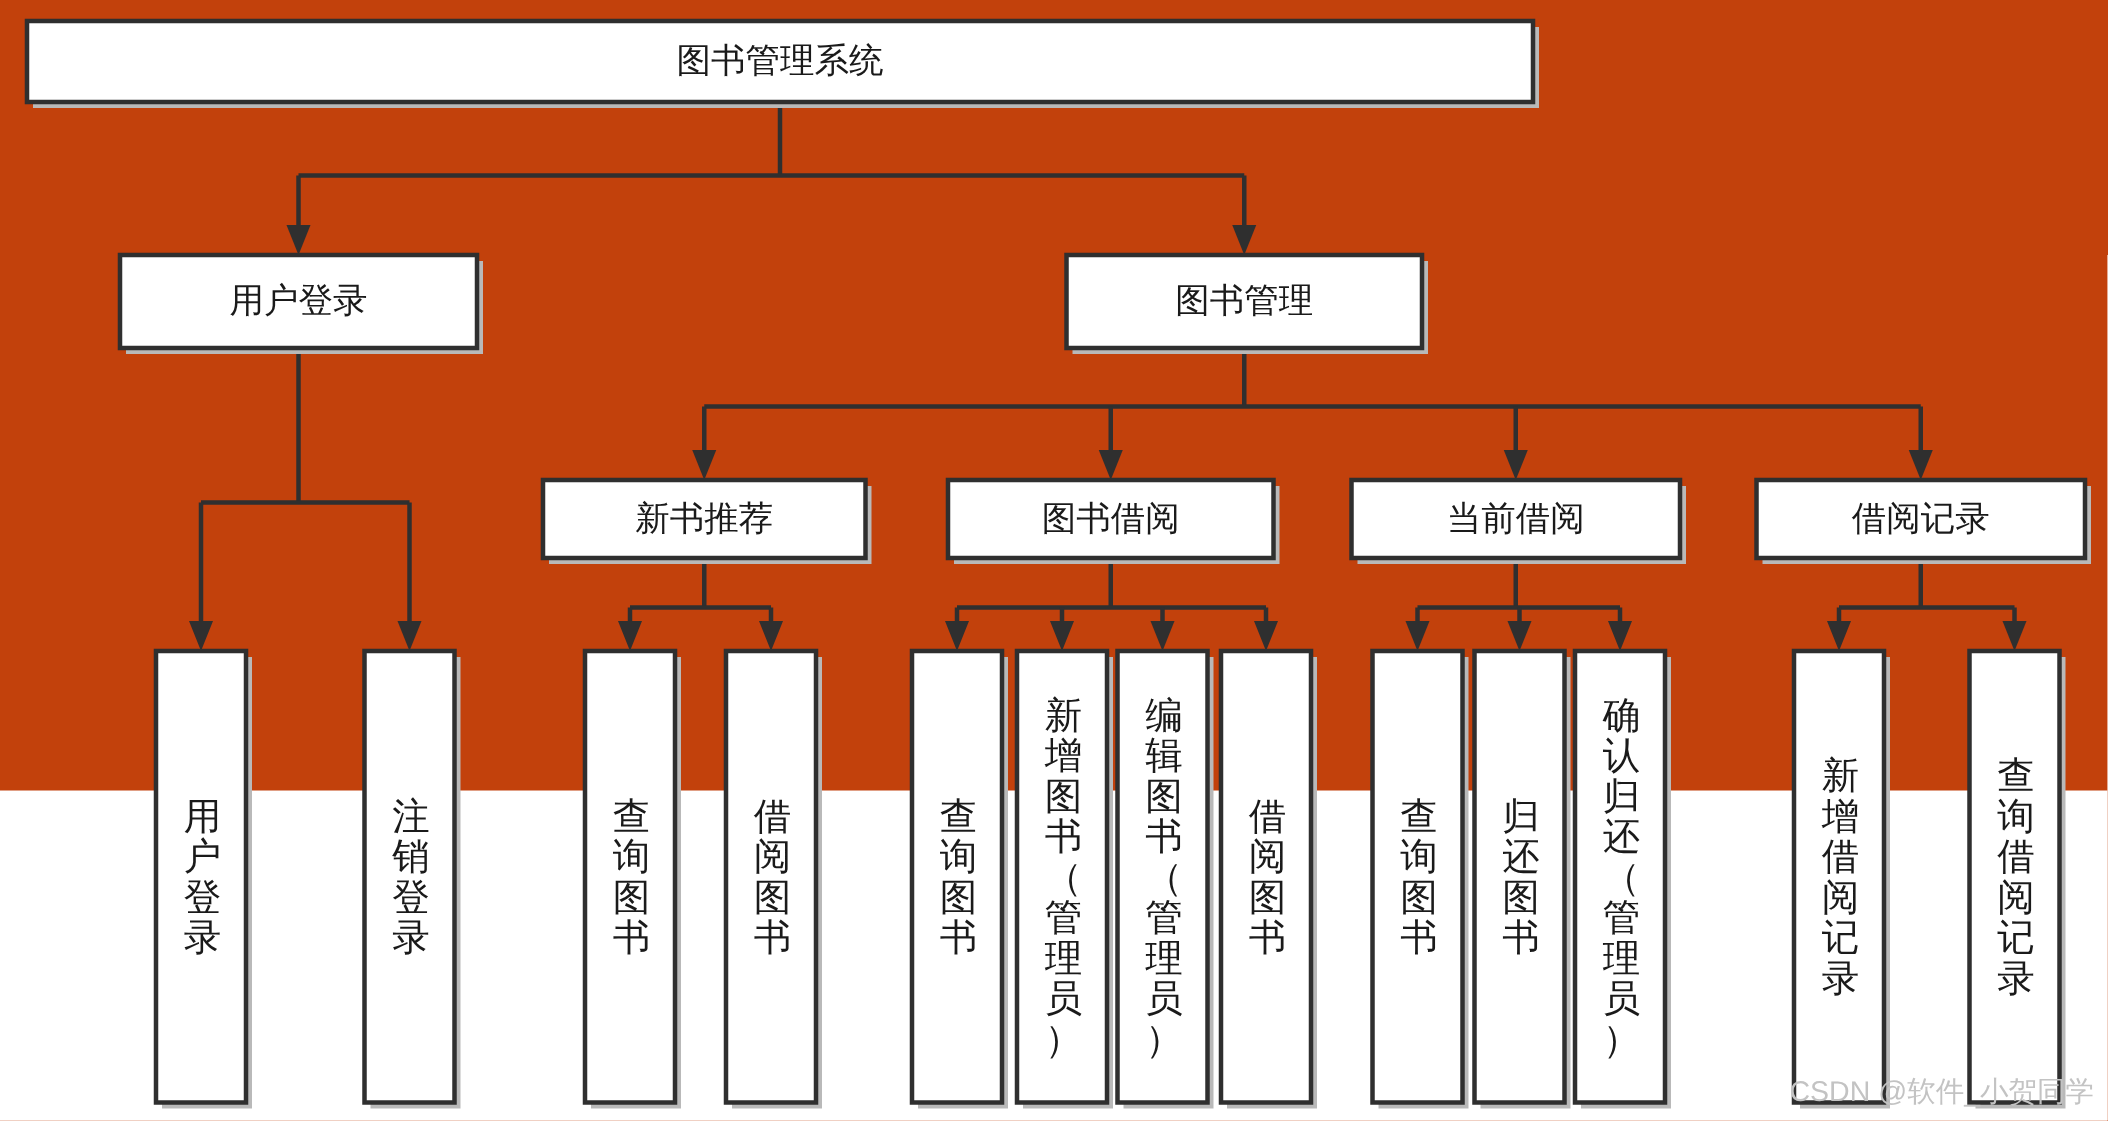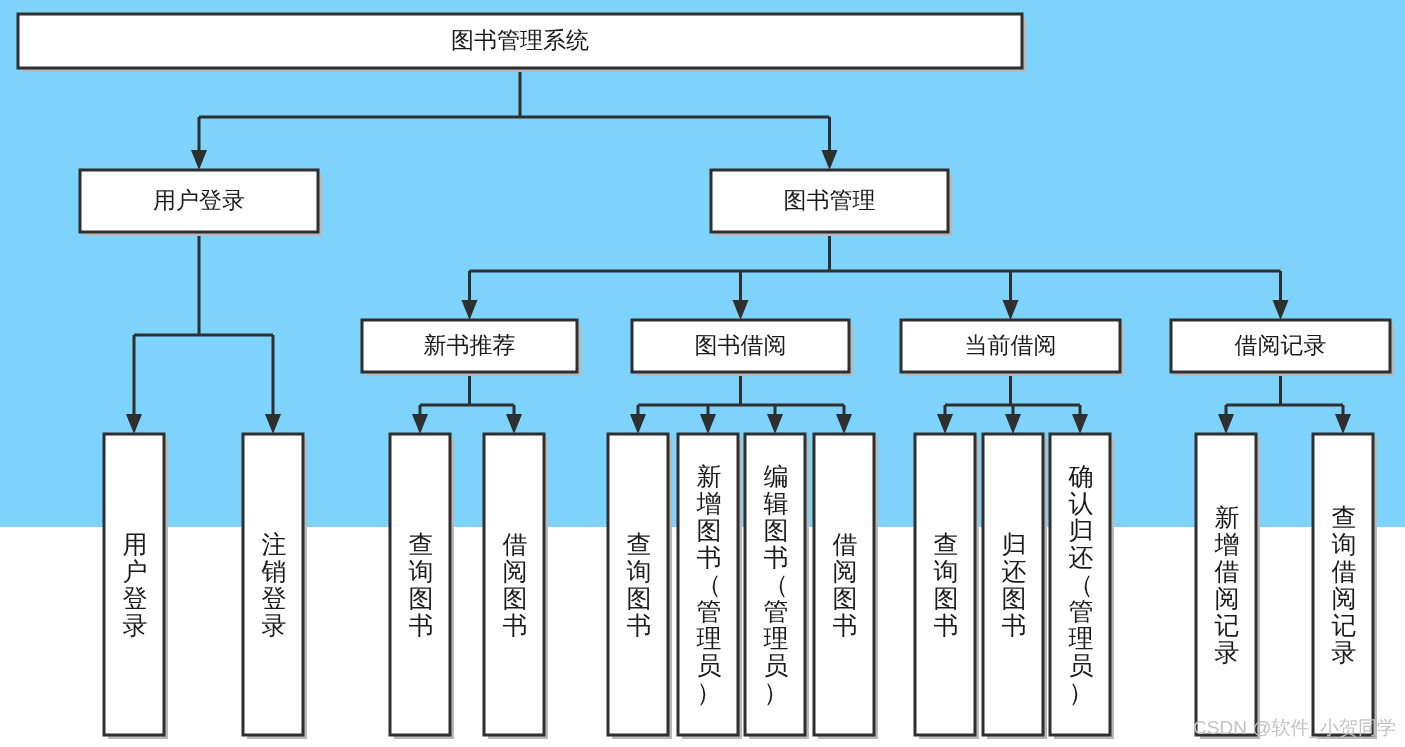--- a/index.html
+++ b/index.html
@@ -11,21 +11,21 @@
   body {
     width: 1405px;
     height: 747px;
     font-family: "Liberation Sans", "DejaVu Sans", sans-serif;
     overflow: hidden;
   }
   #diagram-root {
     position: relative;
     width: 1405px;
     height: 527px;
-    background: #7dd3fc;
+    background: #c2410c;
   }
   svg#diagram-canvas {
     position: absolute;
     left: 0;
     top: 0;
     width: 1405px;
     height: 747px;
     display: block;
   }
   .node-rect {

